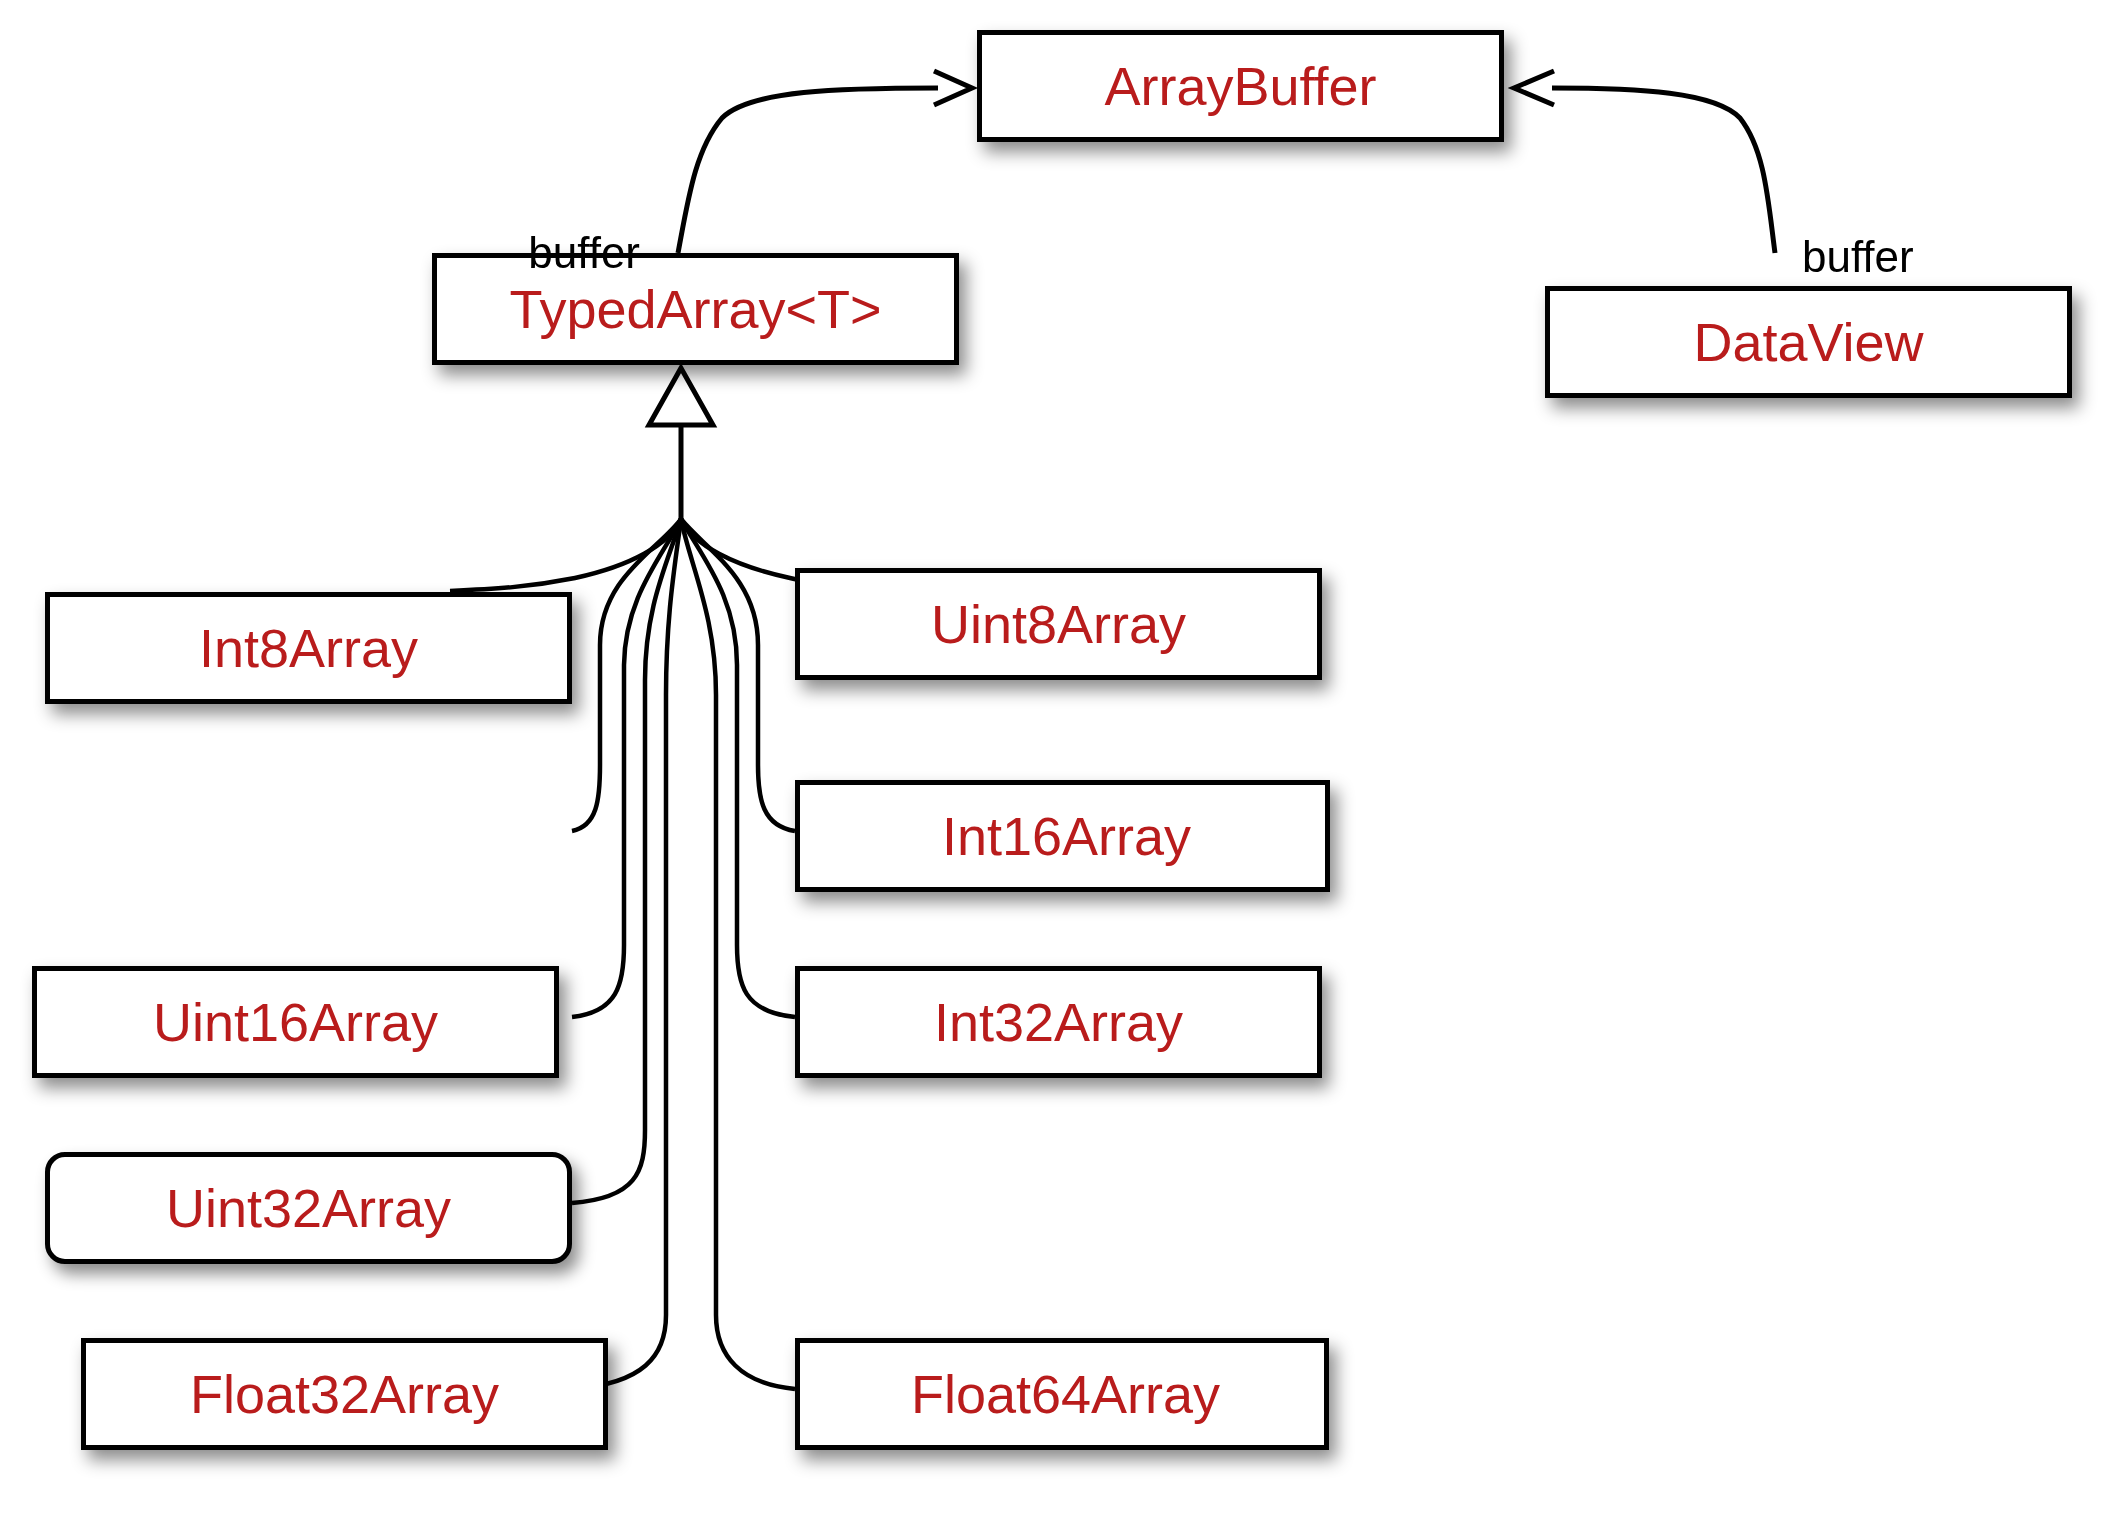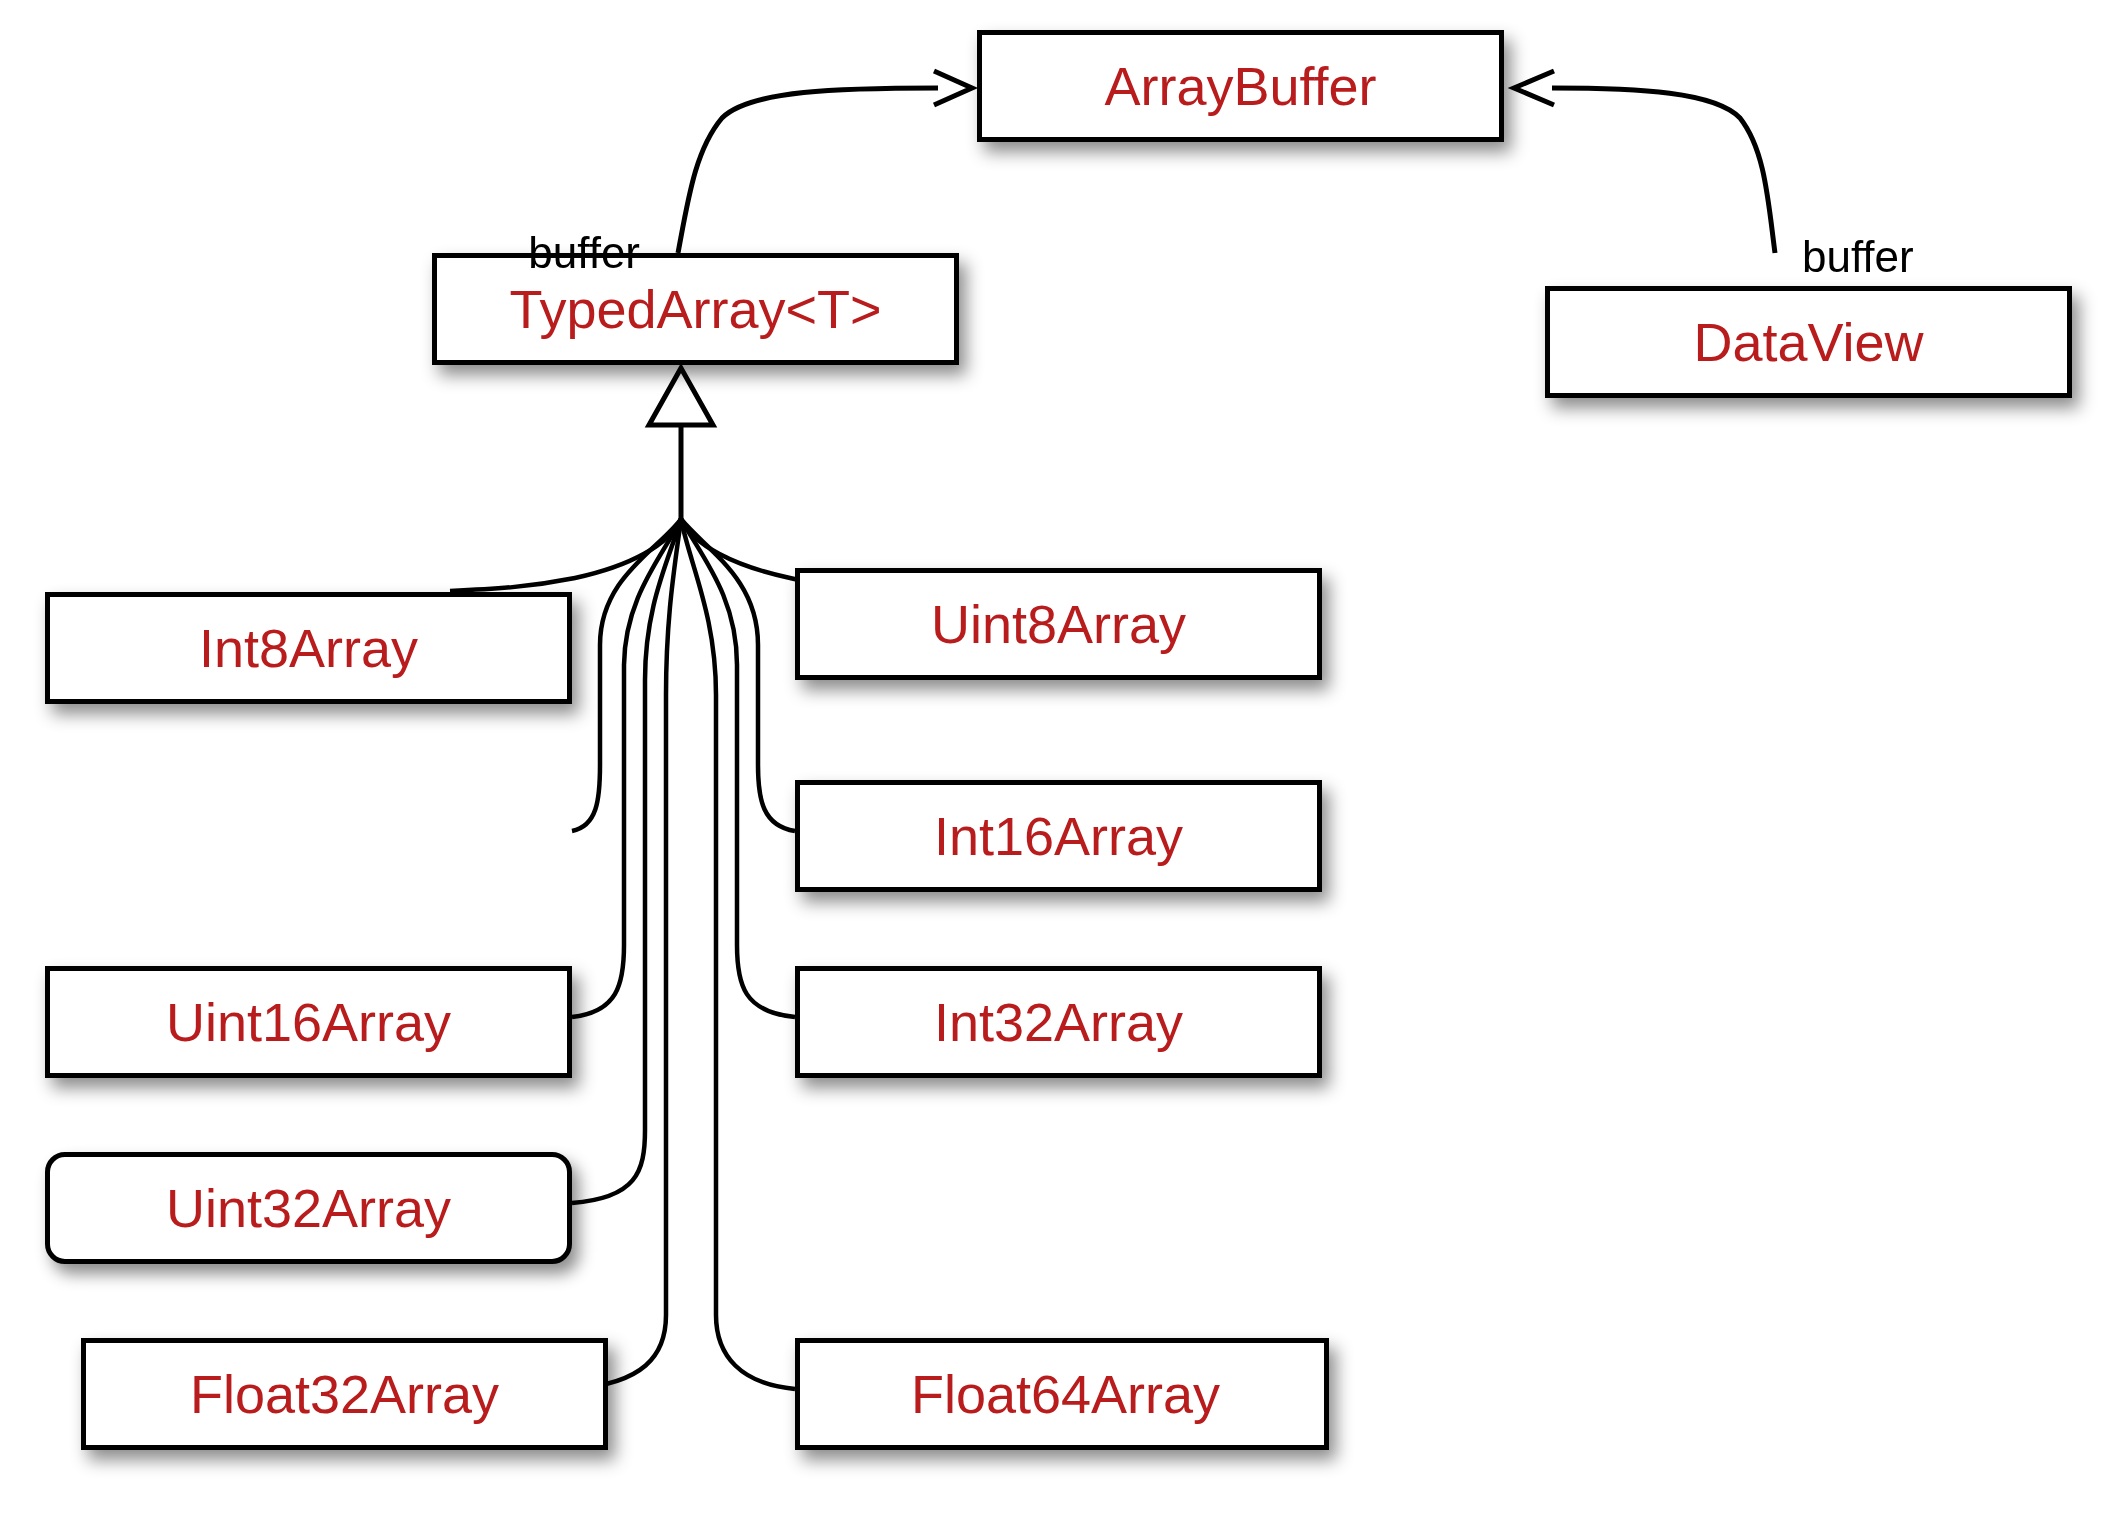--- a/index.html
+++ b/index.html
@@ -80,34 +80,34 @@
   <div class="node" style="left:1545px;top:253px;margin-top:33px;">
     <span>DataView</span>
   </div>
 
   <div class="edge-label right-align" style="left:460px;top:188px;width:180px;">buffer</div>
   <div class="edge-label" style="left:1802px;top:192px;width:200px;">buffer</div>
 
   <div class="node" style="left:45px;top:592px;">
     <span>Int8Array</span>
   </div>
-  <div class="node" style="left:45px;top:966px;text-align:right;">
+  <div class="node" style="left:32px;top:966px;text-align:right;">
     <span>Uint16Array</span>
   </div>
   <div class="node" style="left:45px;top:1152px;border-radius:20px;">
     <span>Uint32Array</span>
   </div>
   <div class="node" style="left:45px;top:1338px;margin-left:36px;">
     <span>Float32Array</span>
   </div>
 
   <div class="node" style="left:795px;top:568px;">
     <span>Uint8Array</span>
   </div>
-  <div class="node" style="left:795px;top:780px;">
+  <div class="node" style="left:795px;top:780px;padding-left:8px;">
     <span>Int16Array</span>
   </div>
   <div class="node" style="left:795px;top:966px;">
     <span>Int32Array</span>
   </div>
   <div class="node" style="left:795px;top:1338px;padding-left:7px;">
     <span>Float64Array</span>
   </div>
 
 </div>

